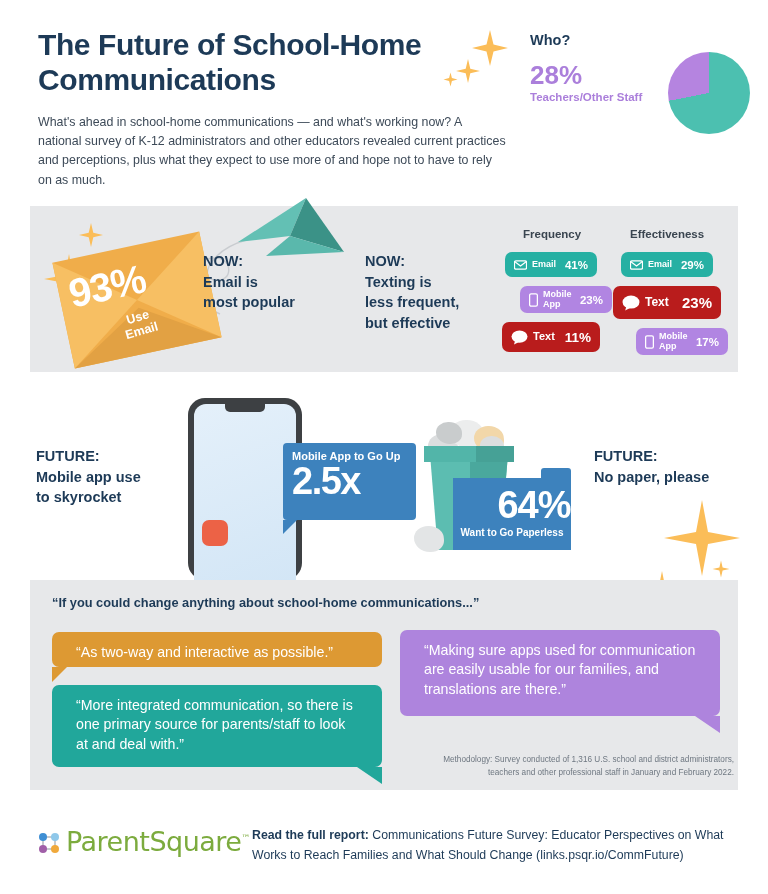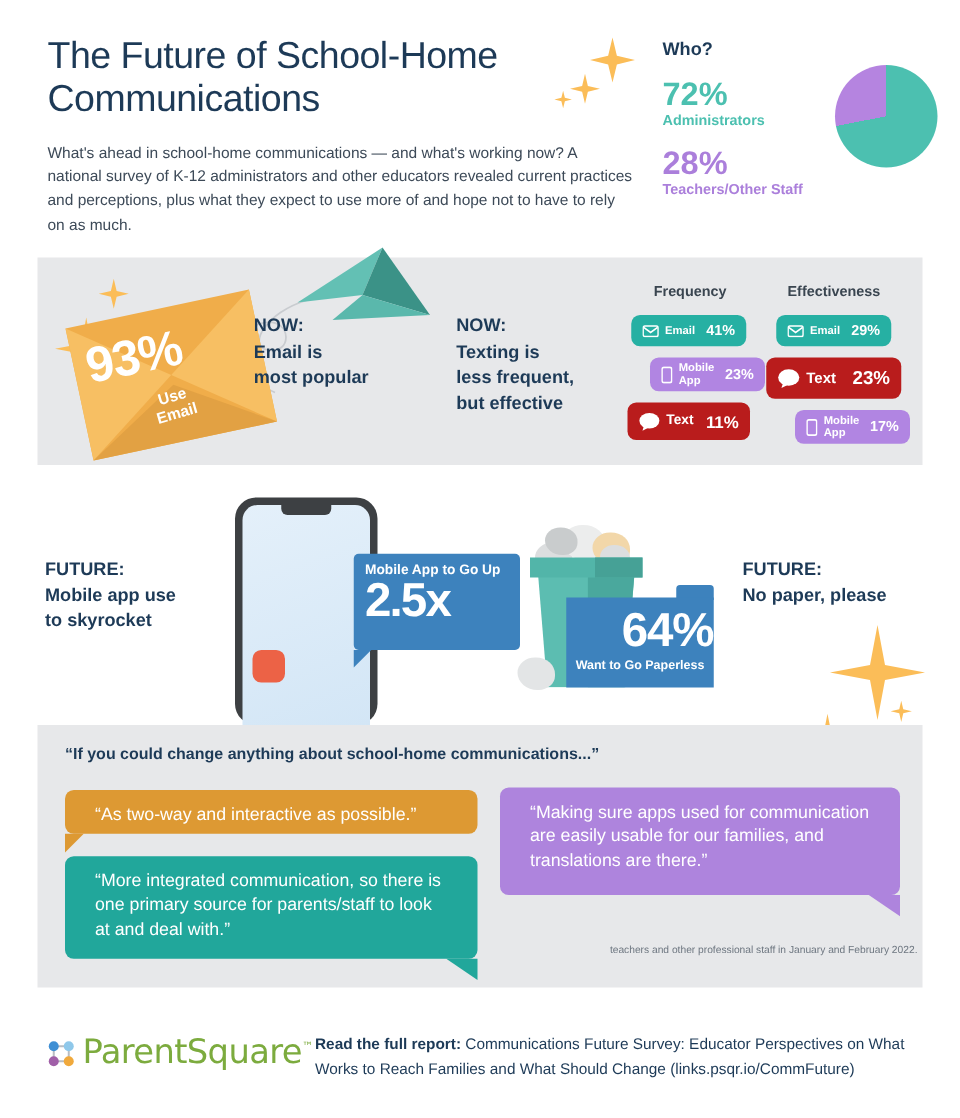--- a/index.html
+++ b/index.html
@@ -8,21 +8,21 @@
     background: #ffffff;
     font-family: "Liberation Sans", sans-serif;
     position: relative;
     overflow: hidden;
   }
   .page { position: relative; width: 768px; height: 894px; }
 
   
   .header { position: absolute; left: 38px; top: 28px; width: 470px; }
   .title {
-    font-size: 30px; font-weight: normal; color: #1d3a57;
+    font-size: 30px; font-weight: bold; color: #1d3a57;
     line-height: 1.15; letter-spacing: -0.4px;
   }
   .subtitle {
     margin-top: 16px; font-size: 12.4px; color: #3d4a58;
     line-height: 1.55; font-weight: 500;
   }
 
   .sparkle { position: absolute; pointer-events: none; }
 
   
@@ -167,24 +167,20 @@
   </div>
   <div class="sparkle" style="left:443px;top:72px;">
     <svg width="15" height="15" viewBox="0 0 15 15">
         <path d="M7.5 0.5 L8.9 6.1 L14.5 7.5 L8.9 8.9 L7.5 14.5 L6.1 8.9 L0.5 7.5 L6.1 6.1 Z" fill="#fbbd58"></path>
       </svg>
   </div>
 
   <div class="who">
     <div class="who-title">Who?</div>
     <div class="who-row">
-      <div class="who-pct teal-t">72%</div>
-      <div class="who-lbl teal-t">Administrators</div>
-    </div>
-    <div class="who-row">
       <div class="who-pct purple-t">28%</div>
       <div class="who-lbl purple-t">Teachers/Other Staff</div>
     </div>
   </div>
   <div class="pie"></div>
 
   <div class="band1"></div>
 
   <div class="sparkle" style="left:42px;top:252px;">
     <svg width="54" height="54" viewBox="0 0 54 54">
@@ -372,20 +368,21 @@
   <div class="qb orange" style="left:52px;top:632px;width:330px;height:35px;">“As two-way and interactive as possible.”</div>
   <div class="qtail" style="left:52px;top:667px;border-top:15px solid #dd9933;border-right:15px solid transparent;"></div>
 
   <div class="qb teal" style="left:52px;top:685px;width:330px;height:82px;">“More integrated communication, so there is one primary source for parents/staff to look at and deal with.”</div>
   <div class="qtail" style="left:357px;top:767px;border-top:17px solid #21a79b;border-left:25px solid transparent;"></div>
 
   <div class="qb purple" style="left:400px;top:630px;width:320px;height:86px;">“Making sure apps used for communication are easily usable for our families, and translations are there.”</div>
   <div class="qtail" style="left:695px;top:716px;border-top:17px solid #ae84dd;border-left:25px solid transparent;"></div>
 
   <div class="method">
+    <div>Methodology: Survey conducted of 1,316 U.S. school and district administrators,</div>
     <div>teachers and other professional staff in January and February 2022.</div>
   </div>
 
   <div class="logo-mark">
     <svg width="26" height="26" viewBox="0 0 26 26">
       <line x1="7" y1="7" x2="19" y2="7" stroke="#b9bdc2" stroke-width="1.6"></line>
       <line x1="7" y1="7" x2="7" y2="19" stroke="#b9bdc2" stroke-width="1.6"></line>
       <line x1="19" y1="7" x2="19" y2="19" stroke="#b9bdc2" stroke-width="1.6"></line>
       <line x1="7" y1="19" x2="19" y2="19" stroke="#b9bdc2" stroke-width="1.6"></line>
       <circle cx="7" cy="7" r="4" fill="#3f8fd4"></circle>

